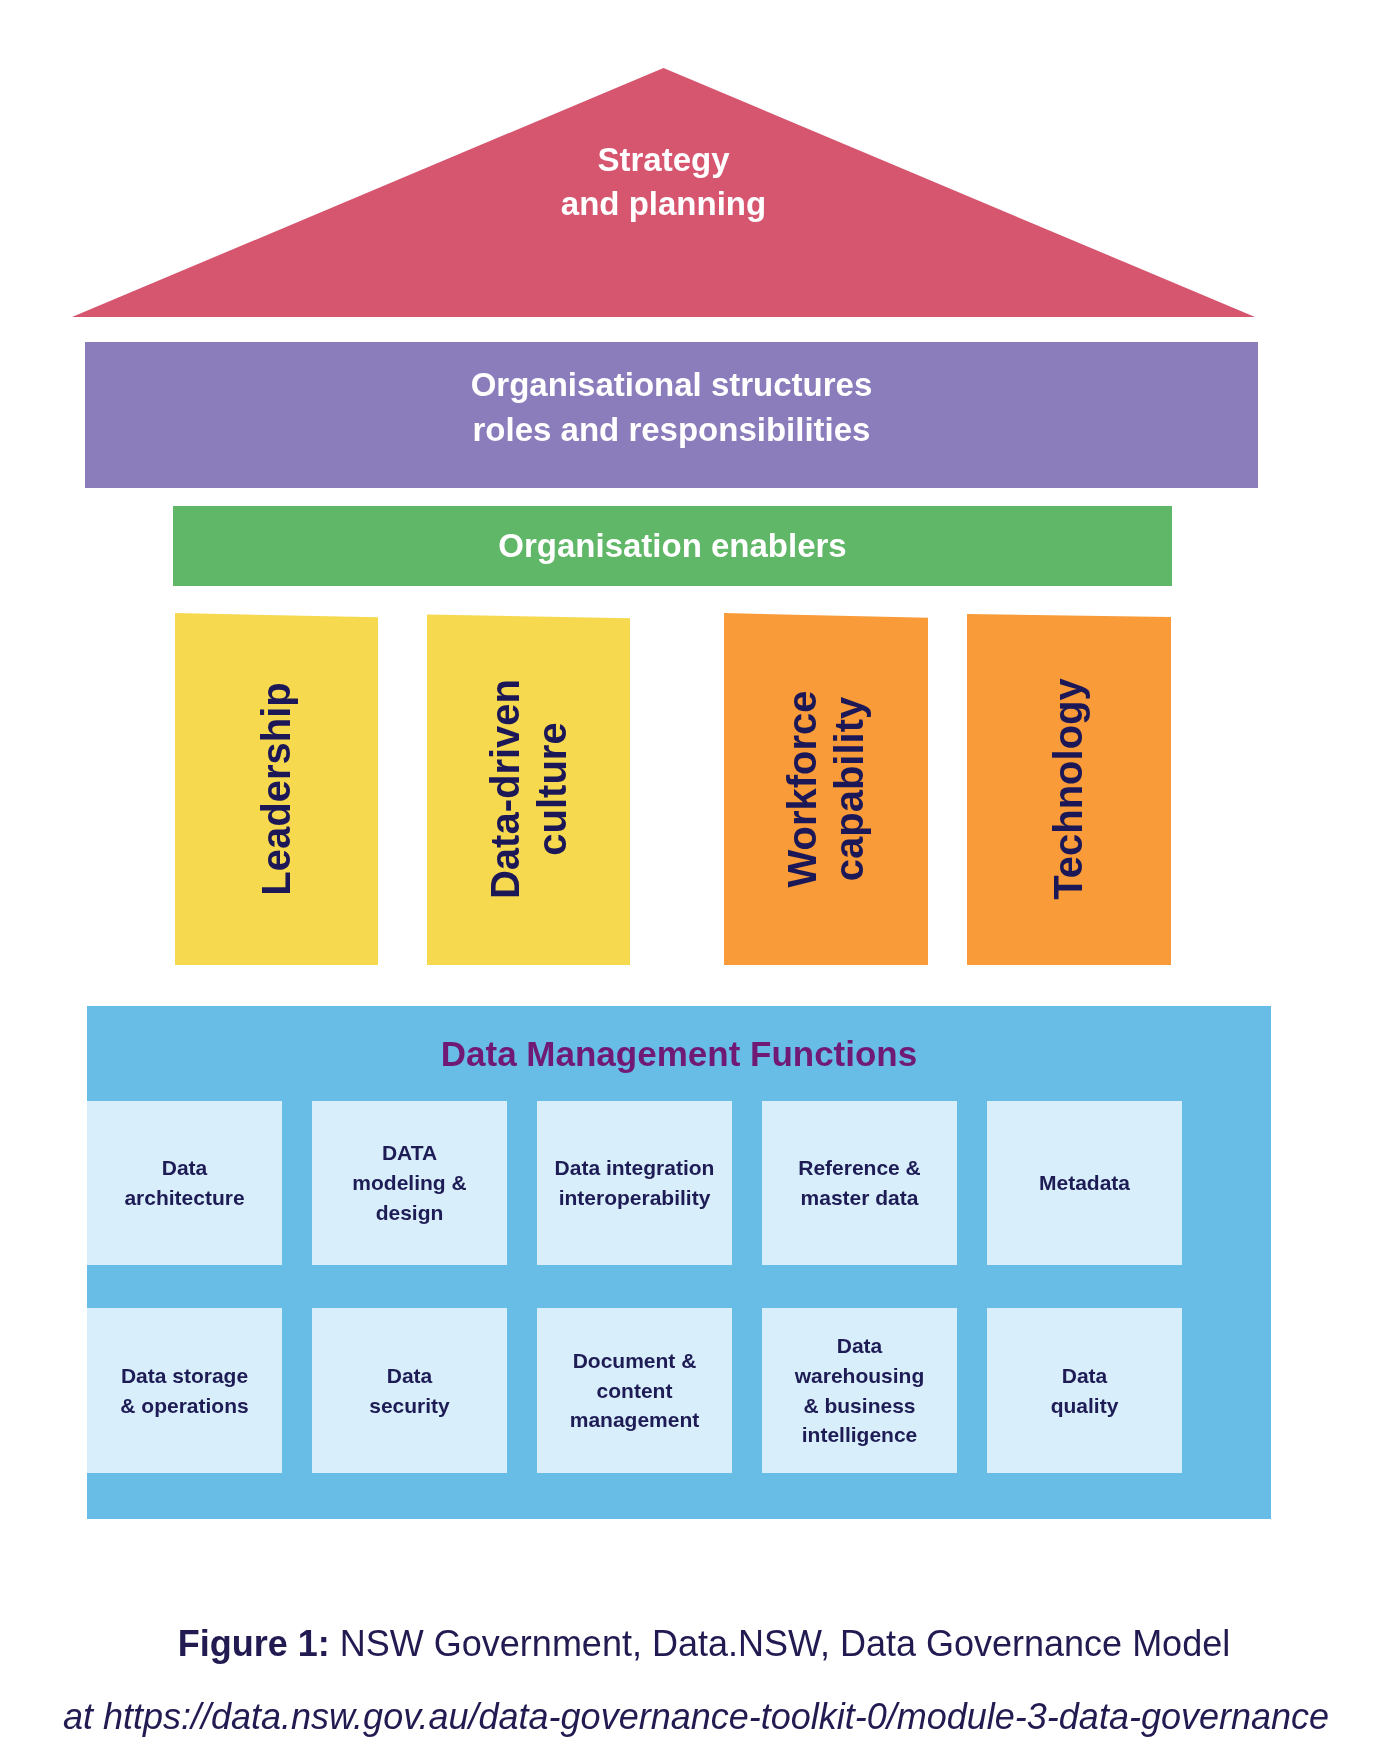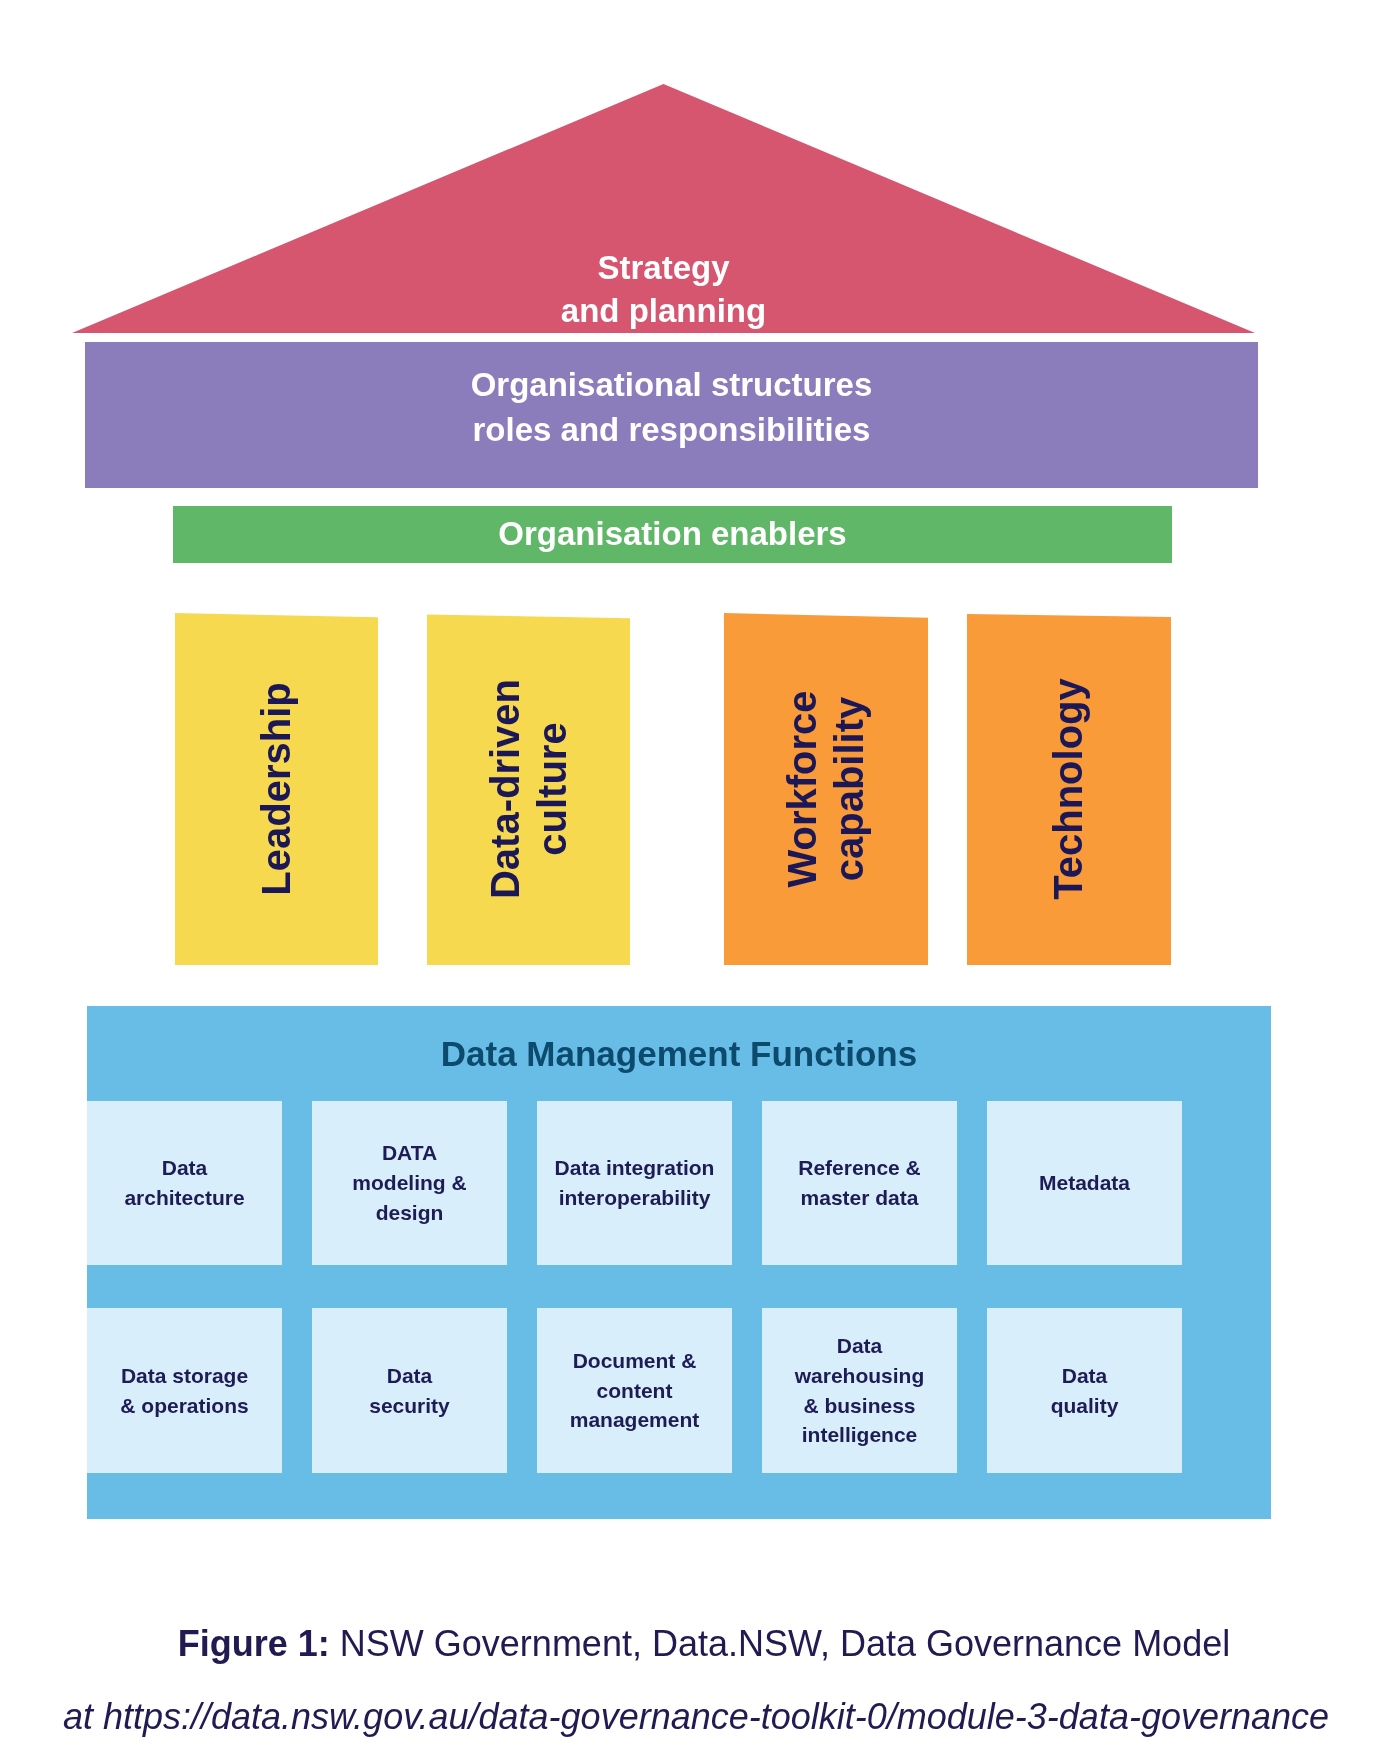--- a/index.html
+++ b/index.html
@@ -8,45 +8,45 @@
     width: 1392px;
     height: 1753px;
     background: #ffffff;
     font-family: "Liberation Sans", sans-serif;
     overflow: hidden;
   }
 
   
   .roof {
     position: absolute;
-    left: 72px; top: 84px;
+    left: 72px; top: 68px;
     width: 1183px; height: 249px;
     background: #d6556f;
     clip-path: polygon(50% 0, 100% 100%, 0 100%);
-    display: flex; align-items: flex-end; justify-content: center;
+    display: flex; align-items: flex-start; justify-content: center;
     padding-top: 70px;
     box-sizing: border-box;
   }
   .roof-label {
     color: #ffffff; font-weight: bold; font-size: 33px;
     line-height: 1.32; text-align: center; white-space: pre-line;
   }
 
   
   .bar {
     position: absolute;
     display: flex; align-items: center; justify-content: center;
     box-sizing: border-box;
   }
   .bar-purple {
     left: 85px; top: 342px; width: 1173px; height: 146px;
     background: #8b7cbc; padding-bottom: 14px;
   }
   .bar-green {
-    left: 173px; top: 506px; width: 999px; height: 57px;
+    left: 173px; top: 506px; width: 999px; height: 80px;
     background: #61b768;
   }
   .bar-label {
     color: #ffffff; font-weight: bold; font-size: 33px;
     line-height: 1.36; text-align: center; white-space: pre-line;
   }
 
   
   .pillar { position: absolute; top: 612px; height: 353px; }
   .pillar-yellow { background: #f6d94f; }
@@ -66,21 +66,21 @@
   .functions-box {
     position: absolute;
     left: 87px; top: 1006px;
     width: 1184px; height: 513px;
     background: #68bde7;
     box-sizing: border-box;
   }
   .functions-title {
     height: 95px;
     display: flex; align-items: center; justify-content: center;
-    color: #0c4a6e; font-weight: bold; font-size: 35px;
+    color: #701a75; font-weight: bold; font-size: 35px;
   }
   .functions-grid {
     display: grid;
     grid-template-columns: repeat(5, 195px);
     grid-template-rows: 164px 165px;
     column-gap: 30px; row-gap: 43px;
   }
   .function-cell {
     background: #d9eefb;
     display: flex; align-items: center; justify-content: center;

